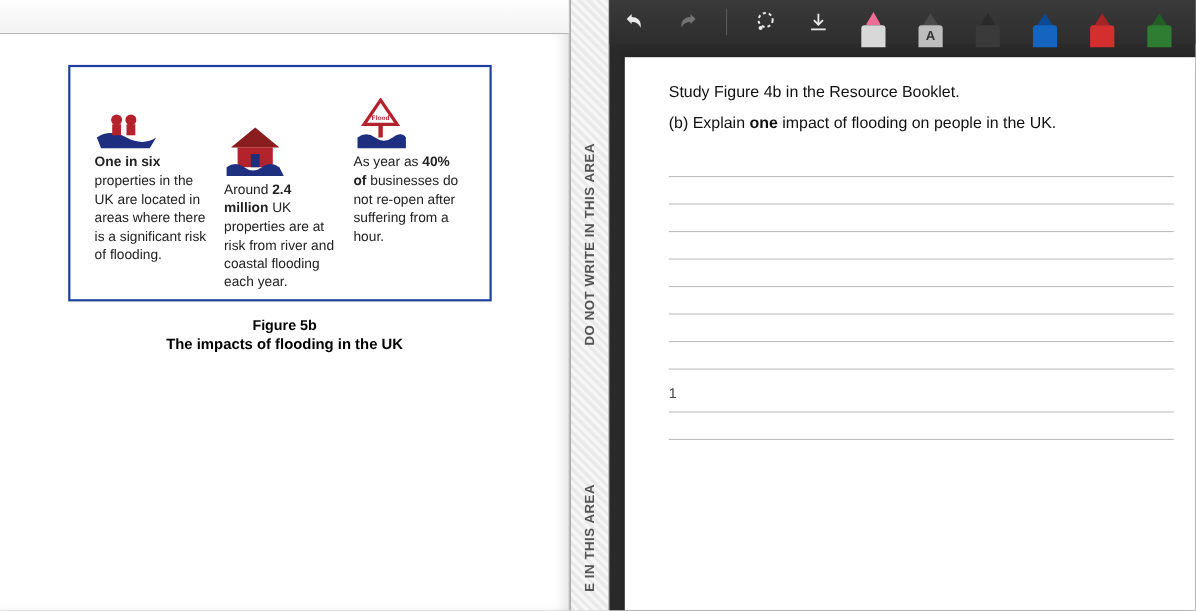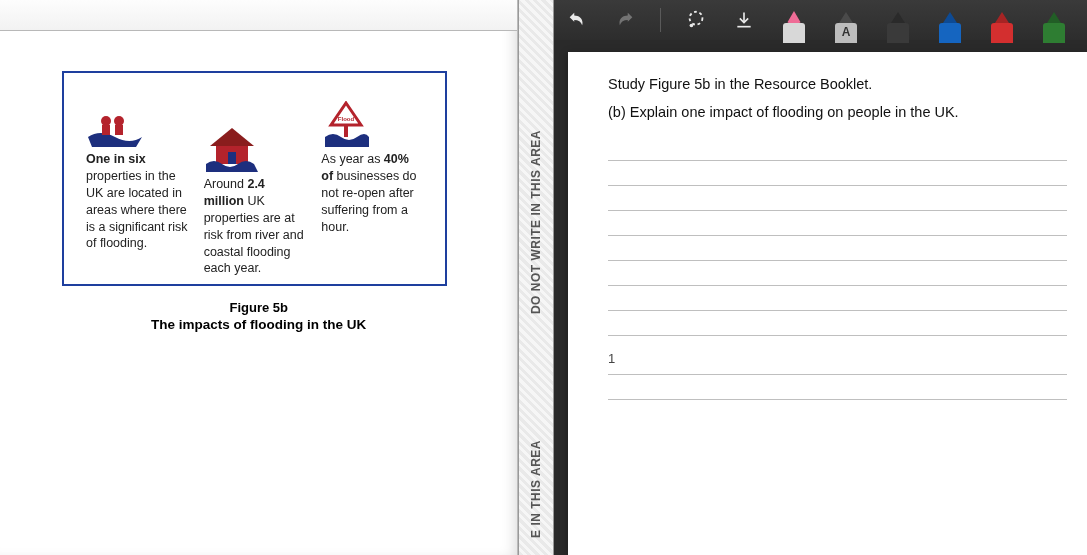--- a/index.html
+++ b/index.html
@@ -24,21 +24,21 @@
     position: relative;
     box-shadow: inset -8px 0 14px -6px rgba(0,0,0,.15);
     border-right: 1px solid #bbb;
   }
   .leftTop {
     height: 30px;
     border-bottom: 1px solid #b8b8b8;
     background: linear-gradient(#fdfdfd,#f2f2f2);
   }
   .figBox {
-    margin: 40px 0 0 62px;
+    margin: 28px 0 0 62px;
     width: 385px;
     border: 2px solid #1e3f9e;
     padding: 22px 22px 18px 22px;
     box-sizing: border-box;
   }
   .grid {
     display: grid;
     grid-template-columns: 1fr 1fr 1fr;
     column-gap: 16px;
     row-gap: 14px;
@@ -107,21 +107,21 @@
     left:14px; right:0; top:52px; bottom:0;
     background:#fff;
     box-shadow: 0 2px 8px rgba(0,0,0,.35);
     padding: 24px 20px 0 40px;
     box-sizing: border-box;
     font-size: 14.5px;
     color:#111;
   }
   .qIntro { margin-bottom: 12px; }
   .qLine { margin: 10px 0 16px; }
-  .qLine b { font-weight:400;margin-top:24px; }
+  .qLine b { font-weight:700;margin-top:24px; }
   .ruled { height: 24px; border-bottom: 1px solid #bfbfbf; }
   .ruledGroup { margin: 6px 0 14px; }
   .numLabel { font-size:13px; color:#444; display:inline-block; width:16px; }
 </style>
 </head>
 <body>
 
 <div class="stage">
 
   <div class="left">
@@ -234,21 +234,21 @@
             <div class="penBody" style="background:#d32f2f"></div>
           </div>
           <div class="pen">
             <div class="penTip" style="color:#225e26"></div>
             <div class="penBody" style="background:#2e7d32"></div>
           </div>
         </div>
     </div>
 
     <div class="paper">
-      <div class="qIntro">Study Figure 5b in the Resource Booklet.</div>
+      <div class="qIntro">Study Figure 4b in the Resource Booklet.</div>
       <div class="qLine">
         <span>(b)  Explain </span><b>one</b><span> impact of flooding on people in the UK.</span>
       </div>
       <div class="ruledGroup">
         <div class="ruled"></div>
           <div class="ruled"></div>
           <div class="ruled"></div>
         <div class="ruled"></div>
           <div class="ruled"></div>
           <div class="ruled"></div>

